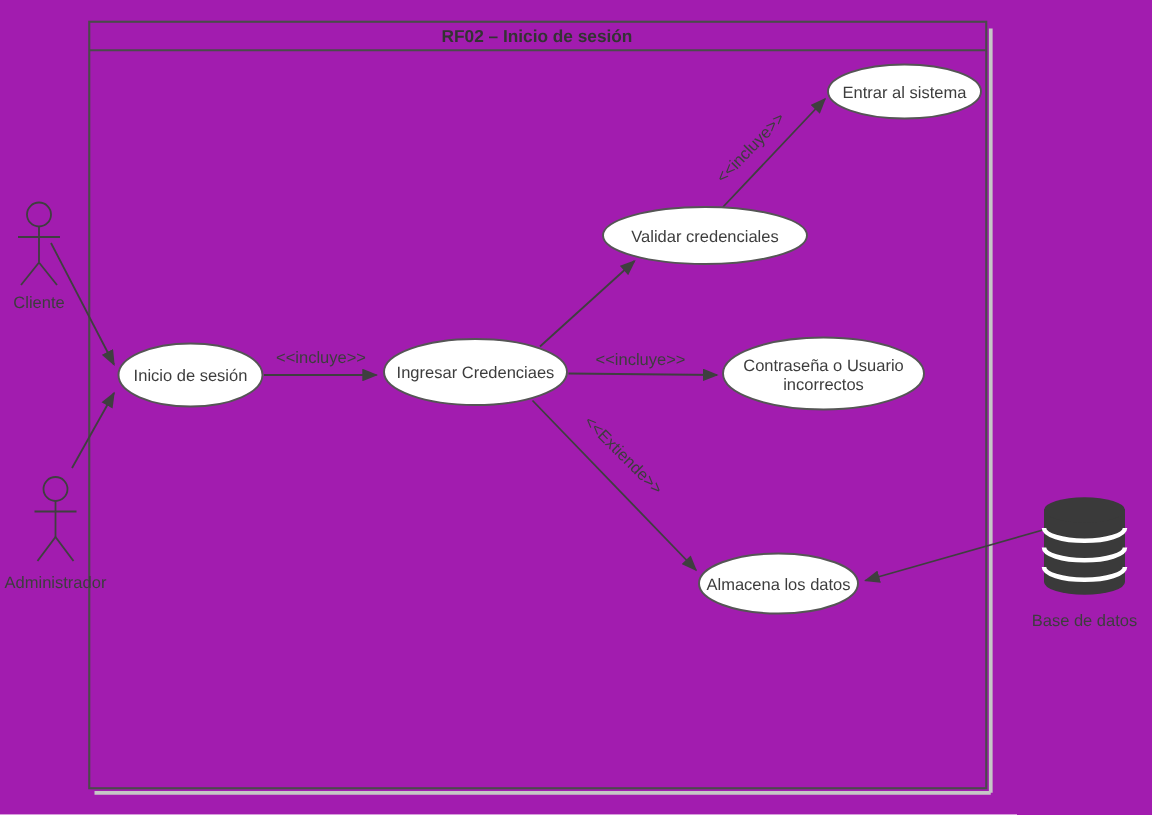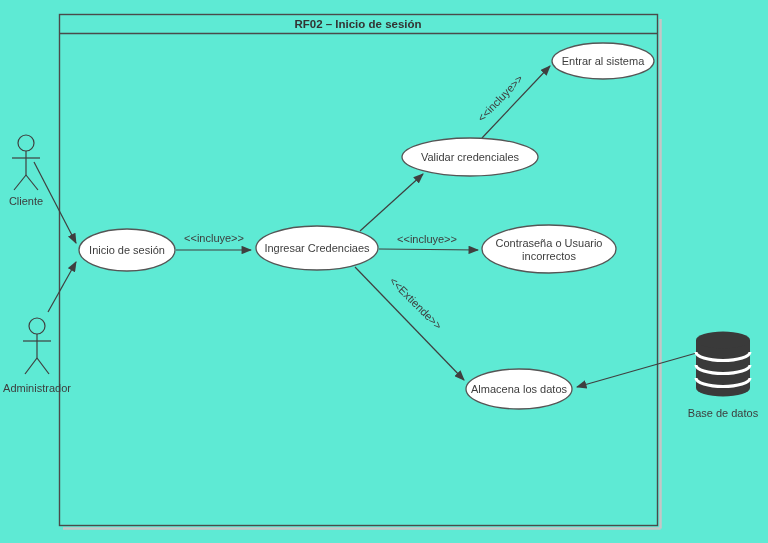--- a/index.html
+++ b/index.html
@@ -7,21 +7,21 @@
     padding: 0;
     width: 768px;
     height: 543px;
     background: #ffffff;
     font-family: "Liberation Sans", sans-serif;
   }
   #stage {
     position: relative;
     width: 768px;
     height: 543px;
-    background: #5eead4;
+    background: #a21caf;
     overflow: hidden;
   }
   svg text {
     fill: #3d3d3d;
     font-family: "Liberation Sans", sans-serif;
     font-size: 11px;
   }
   svg .title-text {
     font-weight: bold;
     font-size: 11.5px;

